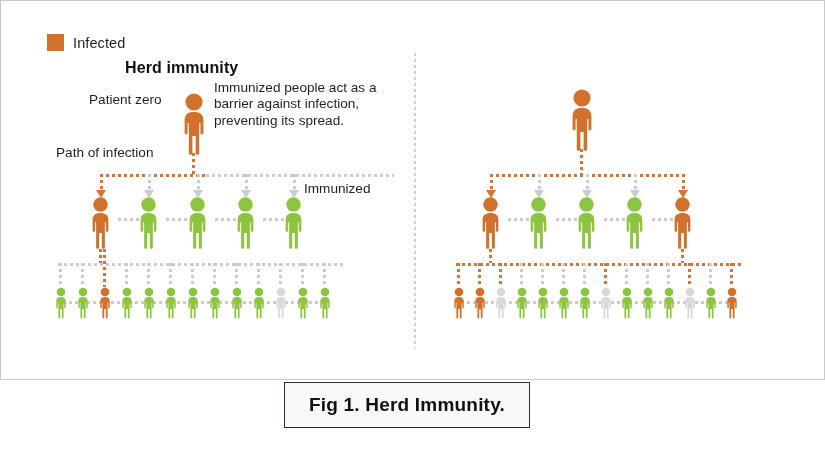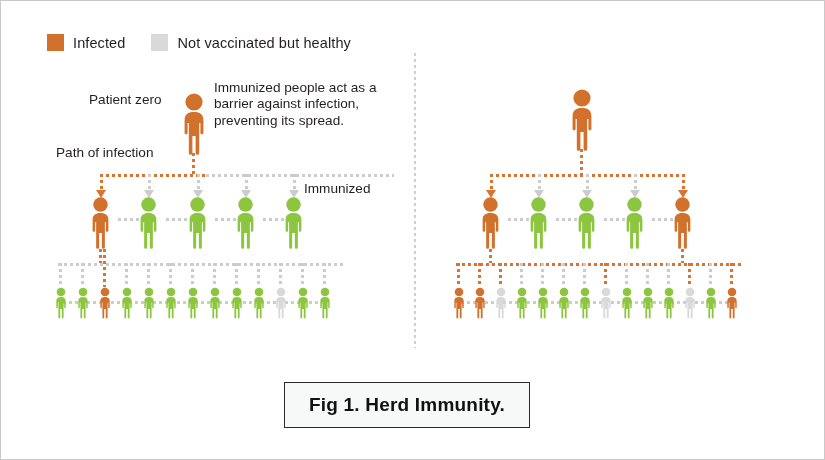--- a/index.html
+++ b/index.html
@@ -1,21 +1,21 @@
 <!DOCTYPE html>
 <html><head>
 <meta charset="utf-8">
 <style>
   html,body{margin:0;padding:0;background:#fff;}
   body{
     width:825px;height:460px;position:relative;overflow:hidden;
     font-family:"Liberation Sans","DejaVu Sans",sans-serif;
     color:#231f20;
   }
-  #frame{position:absolute;left:0;top:0;width:825px;height:460px;background:#ffffff;
+  #frame{position:absolute;left:0;top:0;width:825px;height:380px;background:#ffffff;
          border:1px solid #c9c9c9;box-sizing:border-box;}
 
   
   #legend{position:absolute;left:46px;top:33px;display:flex;align-items:center;gap:0;}
   .lg-item{display:flex;align-items:center;margin-right:26px;}
   .lg-swatch{width:17px;height:17px;margin-right:9px;display:block;}
   .lg-label{font-size:14.5px;color:#231f20;letter-spacing:.1px;white-space:nowrap;}
 
   
   .panel-title{position:absolute;font-size:16px;font-weight:bold;color:#111;letter-spacing:.1px;}
@@ -52,28 +52,25 @@
 </head>
 <body>
 
 <div id="frame">
 
   <div id="legend">
     <div class="lg-item">
       <span class="lg-swatch" style="background:#d2712c"></span>
       <span class="lg-label">Infected</span>
     </div>
-    <div class="lg-item">
-      <span class="lg-swatch" style="background:#d9d9d9"></span>
-      <span class="lg-label">Not vaccinated but healthy</span>
-    </div>
   </div>
 
   <div id="divider"></div>
 
+  <div class="panel-title" style="left:124px;top:58px;">Herd immunity</div>
   <div class="note" style="left:213px;top:79px;width:168px;">Immunized people act as a barrier against infection, preventing its spread.</div>
   <div class="lbl" style="left:88px;top:91px;">Patient zero</div>
   <div class="lbl" style="left:55px;top:144px;">Path of infection</div>
   <div class="lbl" style="left:303px;top:180px;">Immunized</div>
 
   <div class="person" style="left:177px;top:92px;">
     <svg width="32" height="62" viewBox="0 0 32 62" aria-hidden="true">
       <circle cx="16" cy="9" r="8.6" fill="#d2712c"></circle>
       <path d="M16 19c-6.2 0-9.4 2.6-9.4 8.2v12.6c0 2 3 2 3 0V30h1.2v30c0 2.4 3.6 2.4 3.6 0V43h3.2v17c0 2.4 3.6 2.4 3.6 0V30h1.2v9.8c0 2 3 2 3 0V27.2C25.4 21.6 22.2 19 16 19z" fill="#d2712c"></path>
     </svg>

